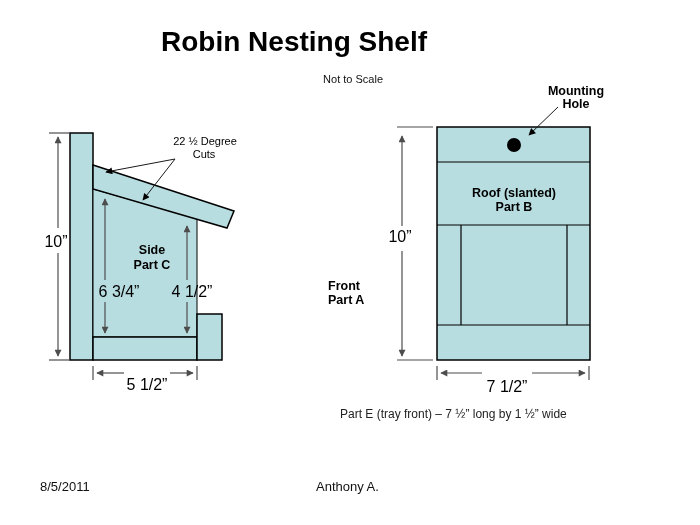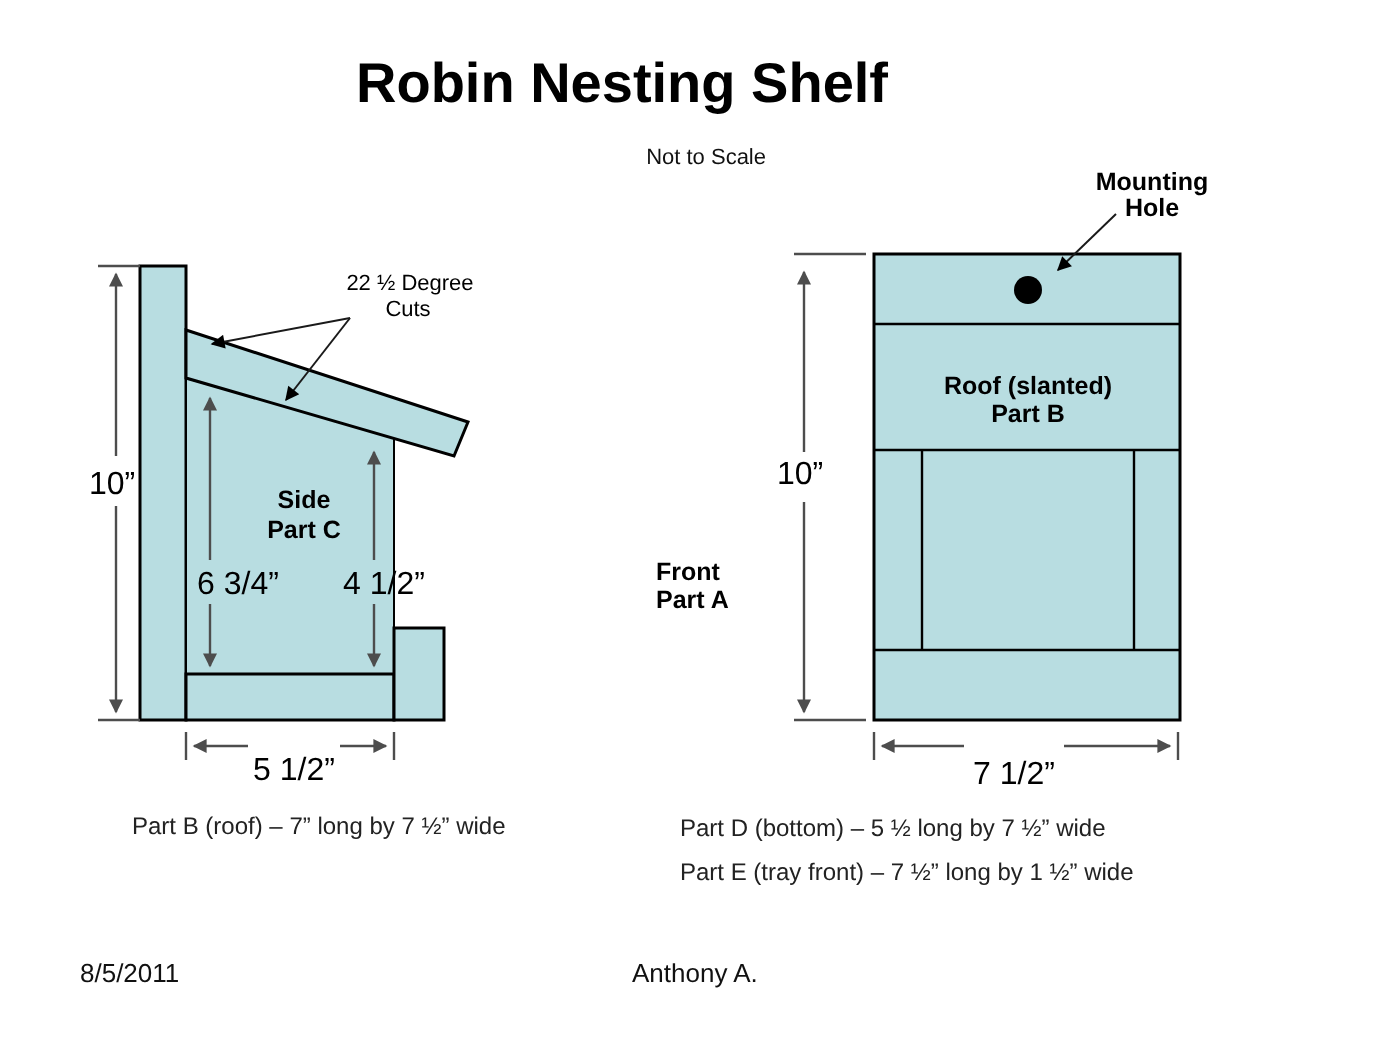--- a/index.html
+++ b/index.html
@@ -2,21 +2,21 @@
 <html><head>
 <meta charset="utf-8">
 <style>
   html,body { margin:0; padding:0; }
   body {
     width:700px; height:525px; position:relative; background:#ffffff;
     font-family:"Liberation Sans", sans-serif; color:#000;
     overflow:hidden;
   }
   .abs { position:absolute; }
-  .title { font-size:28px; font-weight:bold; text-align:center; letter-spacing:0; }
+  .title { font-size:28px; font-weight:bold; text-align:left; letter-spacing:0; }
   .subtitle { font-size:11px; text-align:right; color:#111; }
   .notes { font-size:12px; line-height:15px; color:#222; }
   .notes-right div { margin-bottom:7px; }
   .indent { margin-left:51px; }
   .footer { font-size:13px; color:#111; }
   svg { position:absolute; left:0; top:0; }
   svg text { fill:#000; font-family:"Liberation Sans", sans-serif; }
   .dim  { font-size:16px; }
   .lbl  { font-size:12.5px; font-weight:bold; }
   .sm   { font-size:11px; }
@@ -109,22 +109,20 @@
 
     <line x1="437" y1="366" x2="437" y2="380" class="dline"></line>
     <line x1="589" y1="366" x2="589" y2="380" class="dline"></line>
     <line x1="482" y1="373" x2="441" y2="373" class="dline" marker-end="url(#arrDim)"></line>
     <line x1="532" y1="373" x2="585" y2="373" class="dline" marker-end="url(#arrDim)"></line>
     <text x="507" y="392" text-anchor="middle" class="dim">7 1/2”</text>
   </g>
 </svg>
 
 <div class="abs notes" style="left:66px; top:406px;">
-  <div>Part B (roof) – 7” long by 7 ½” wide</div>
 </div>
 
 <div class="abs notes notes-right" style="left:340px; top:407px;">
-  <div>Part D (bottom) – 5 ½ long by 7 ½” wide</div>
   <div>Part E (tray front) – 7 ½” long by 1 ½” wide</div>
 </div>
 
 <div class="abs footer" style="left:40px; top:479px;">8/5/2011</div>
 <div class="abs footer" style="left:316px; top:479px;text-align:right;">Anthony A.</div>
 
 </body></html>

